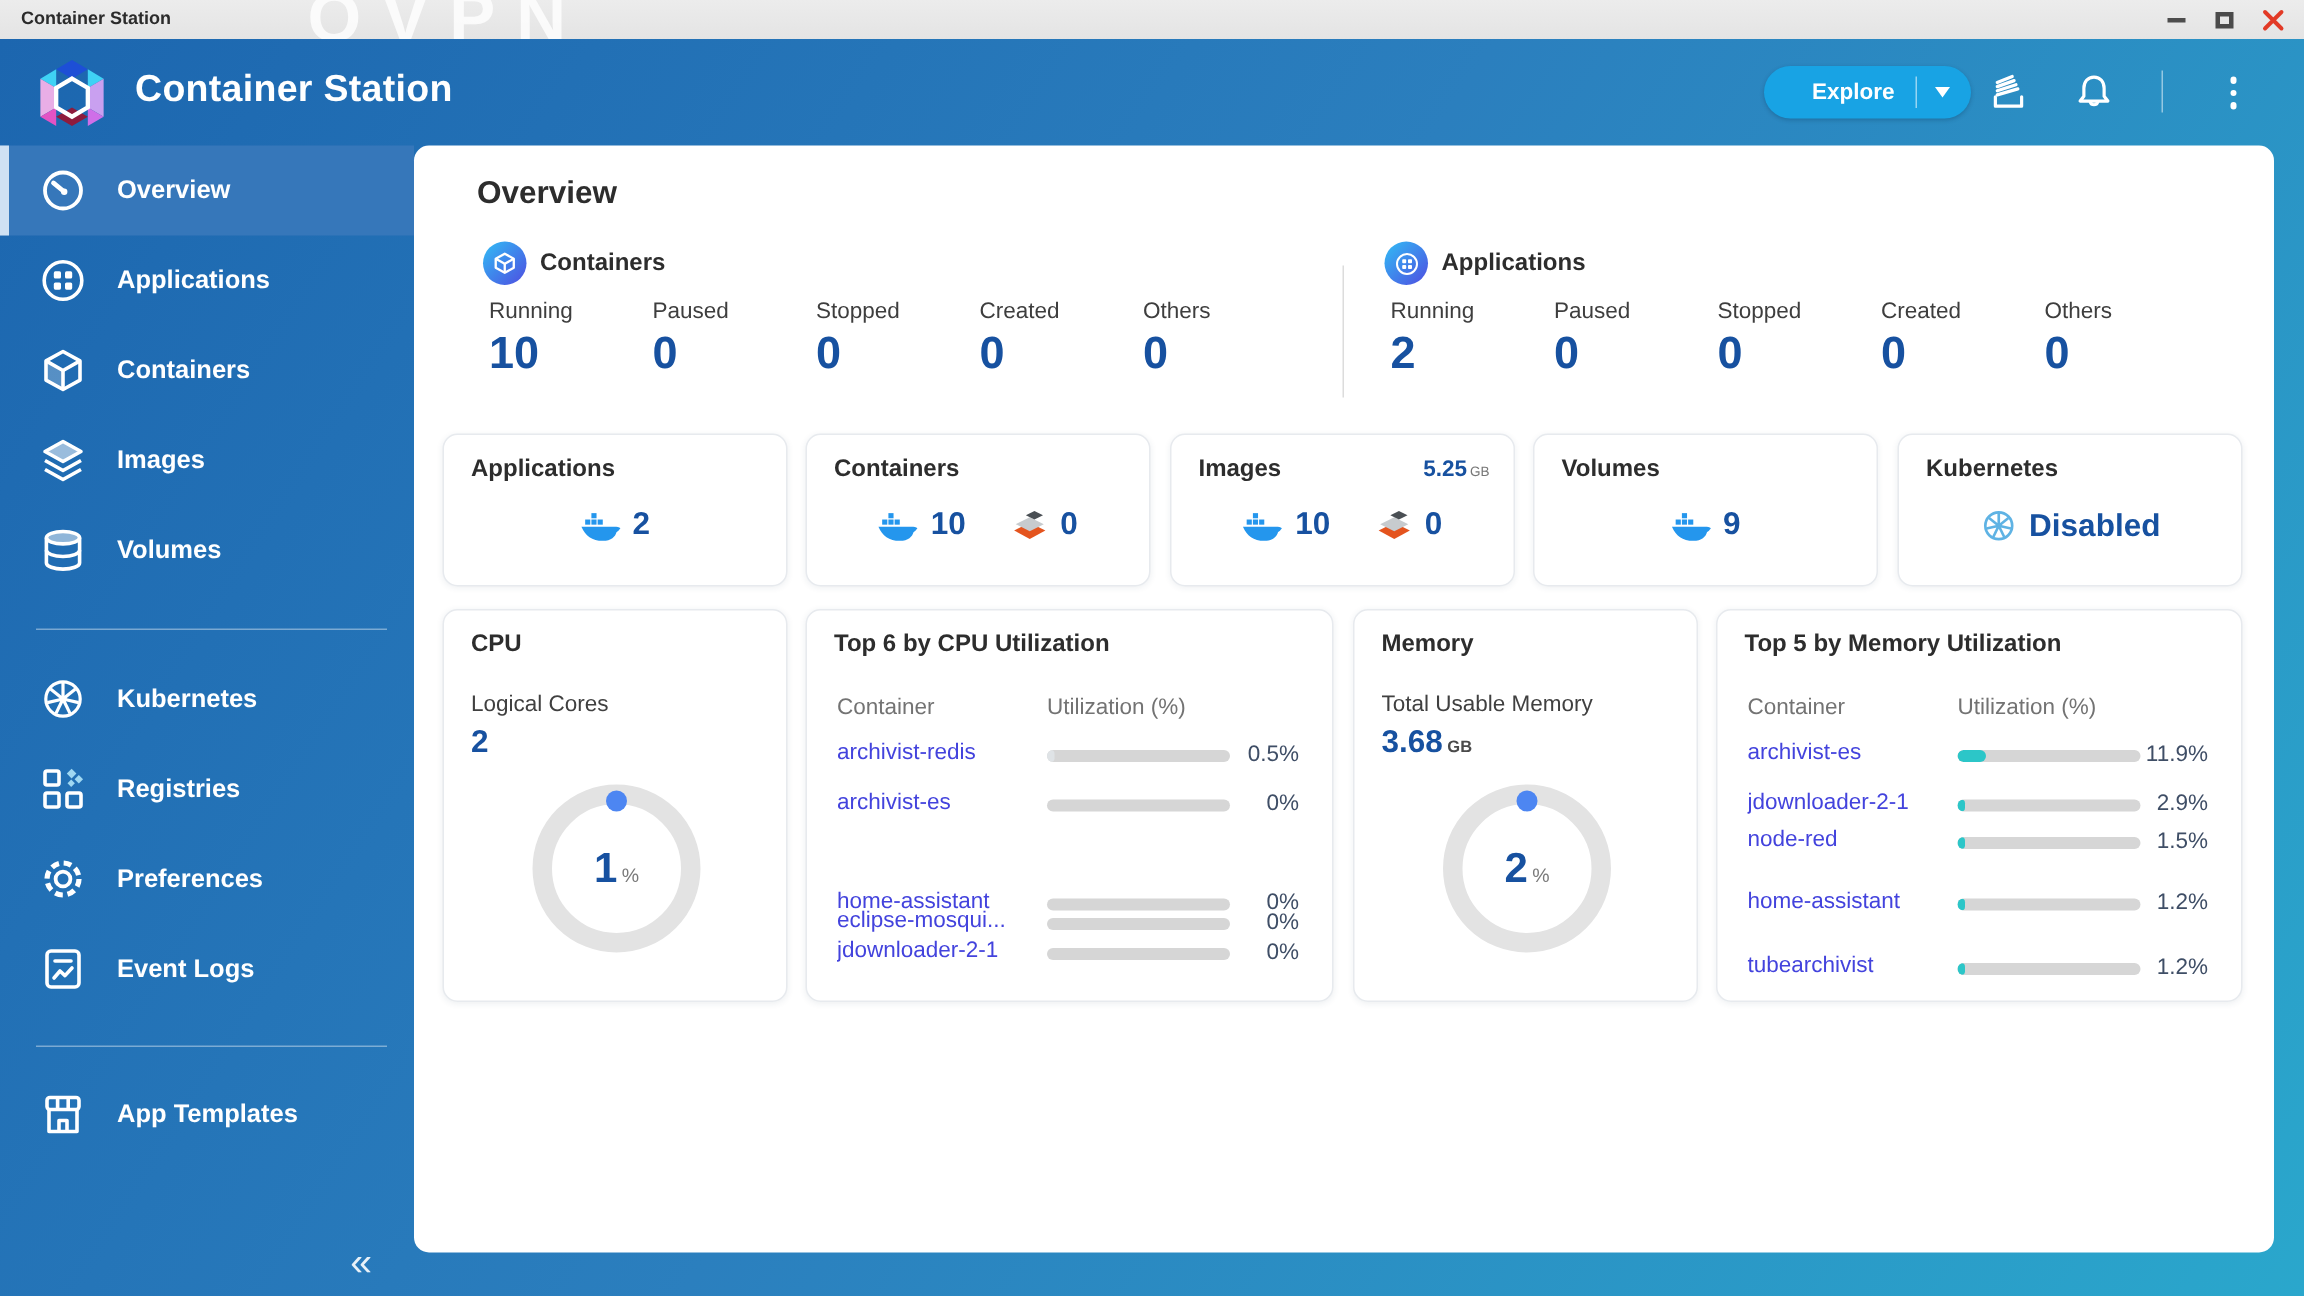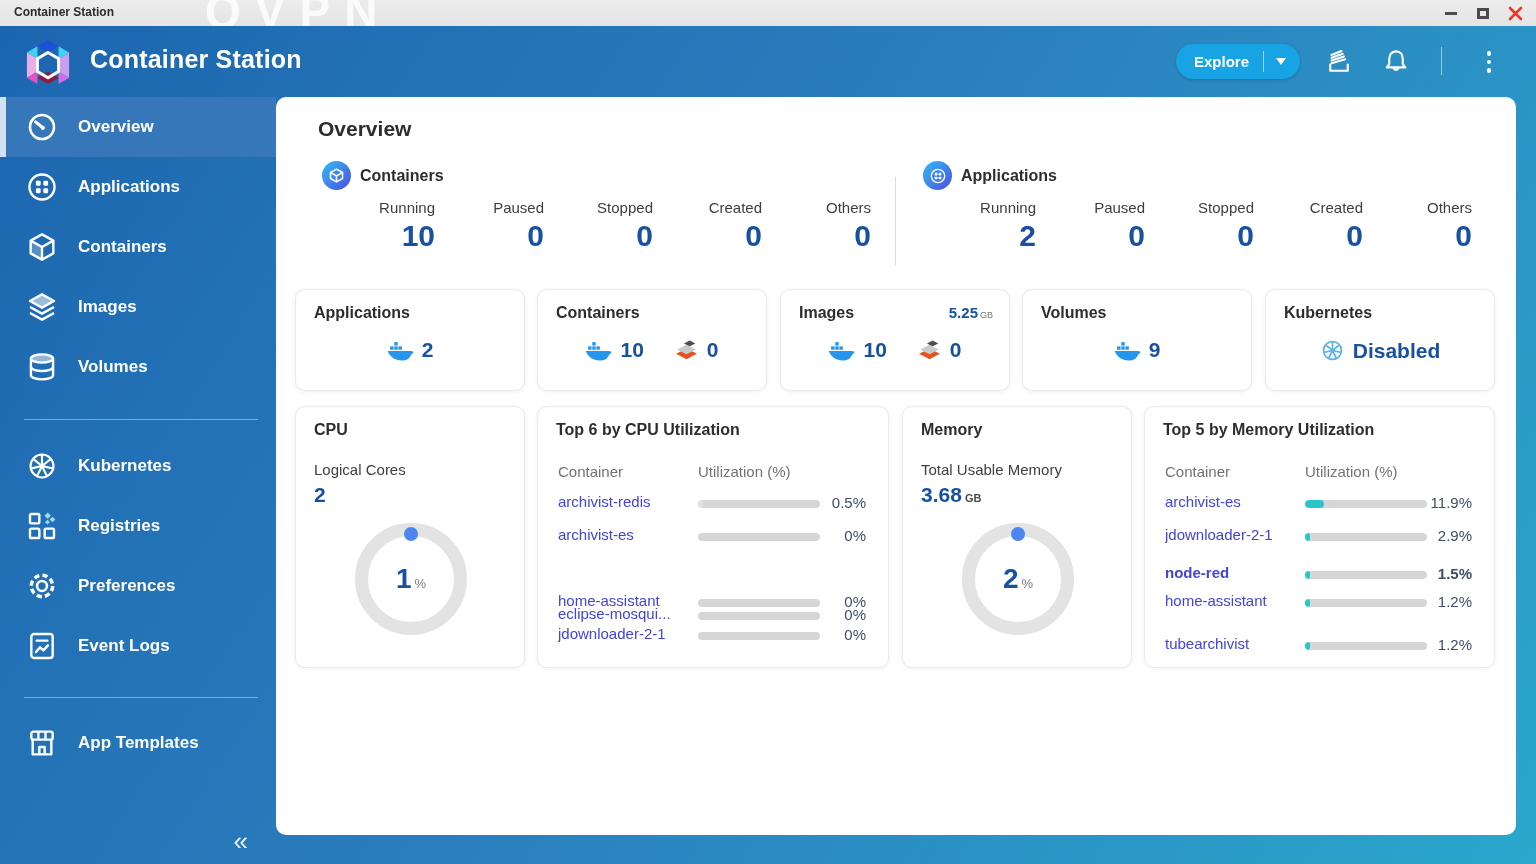--- a/index.html
+++ b/index.html
@@ -21,21 +21,21 @@
   .appbody { position:absolute; left:0; top:26px; width:1536px; height:838px;
     background:linear-gradient(123deg,#1c66af 0%, #2b7fbe 48%, #2aa7cc 100%); }
 
   
   .topbar { position:absolute; left:0; top:0; width:1536px; height:71px; }
   .logo { position:absolute; left:25px; top:13px; width:46px; height:46px; }
   .app-title { position:absolute; left:90px; top:19px; font-size:25px; font-weight:bold; color:#ffffff; letter-spacing:0.2px; }
   .explore-btn { position:absolute; left:1176px; top:18px; height:35px; background:#18a3e4;
     border-radius:18px; display:flex; align-items:center; color:#fff; cursor:pointer;
     box-shadow:0 1px 3px rgba(0,30,60,.25); }
-  .explore-label { padding:0 14px 0 18px; font-size:15px; font-weight:bold; }
+  .explore-label { padding:0 14px 0 32px; font-size:15px; font-weight:bold; }
   .explore-sep { width:1px; height:21px; background:rgba(255,255,255,.55); }
   .explore-caret { padding:0 14px 0 12px; display:flex; align-items:center; }
   .caret-down { width:0; height:0; border-left:5.5px solid transparent; border-right:5.5px solid transparent; border-top:7px solid #fff; }
   .hd-icon { position:absolute; top:21px; width:30px; height:30px; cursor:pointer; }
   .hd-stack { left:1324px; } .hd-bell { left:1381px; } .hd-kebab { left:1474px; }
   .hd-sep { position:absolute; left:1441px; top:21px; width:1px; height:28px; background:rgba(255,255,255,.5); }
   .kebab { display:flex; flex-direction:column; align-items:center; justify-content:center; gap:4px; width:30px; height:30px; }
   .kebab i { width:4.5px; height:4.5px; border-radius:50%; background:#fff; }
 
   
@@ -52,21 +52,21 @@
   
   .panel { position:absolute; left:276px; top:71px; width:1240px; height:738px;
     background:#ffffff; border-radius:10px; }
   .page-title { position:absolute; left:42px; top:20px; font-size:21px; font-weight:bold; color:#2d2d2d; }
 
   .grp-icon { position:absolute; width:29px; height:29px; border-radius:50%;
     background:linear-gradient(135deg,#34b2f3 10%,#4d52e2 95%);
     display:flex; align-items:center; justify-content:center; }
   .grp-label { position:absolute; font-size:16px; font-weight:bold; color:#2d2d2d; }
   .stats-row { position:absolute; width:545px; display:flex; }
-  .stat { flex:1; text-align:right; }
+  .stat { flex:1; text-align:left; }
   .stat-label { font-size:15px; color:#3e3e3e; }
   .stat-value { margin-top:3px; font-size:30px; font-weight:bold; color:#1751a0; }
   .v-div { position:absolute; left:619px; top:80px; width:1px; height:88px; background:#dcdcdc; }
 
   .card { position:absolute; background:#fff; border:1px solid #e7eaee; border-radius:10px;
     box-shadow:0 1px 4px rgba(40,60,90,.08); }
   .card-title { position:absolute; left:18px; top:14px; font-size:16px; font-weight:bold; color:#2d2d2d; }
   .card-values { position:absolute; left:0; right:0; top:48px; display:flex; justify-content:center; align-items:center; gap:30px; }
   .cv { display:flex; align-items:center; gap:8px; }
   .cv-num { font-size:21px; font-weight:bold; color:#1751a0; }
@@ -532,21 +532,21 @@
           </span>
         <span class="t-pct">11.9%</span>
       </div>
       <div class="t-row" style="top:119px;">
         <span class="t-name">jdownloader-2-1</span>
         <span class="t-bar">
             <span class="t-fill" style="width: 5px; background: rgb(44, 198, 200);"></span>
           </span>
         <span class="t-pct">2.9%</span>
       </div>
-      <div class="t-row" style="top:157px;font-weight:bold;">
+      <div class="t-row" style="top:144px;">
         <span class="t-name">node-red</span>
         <span class="t-bar">
             <span class="t-fill" style="width: 5px; background: rgb(44, 198, 200);"></span>
           </span>
         <span class="t-pct">1.5%</span>
       </div>
       <div class="t-row" style="top:185px;">
         <span class="t-name">home-assistant</span>
         <span class="t-bar">
             <span class="t-fill" style="width: 5px; background: rgb(44, 198, 200);"></span>

